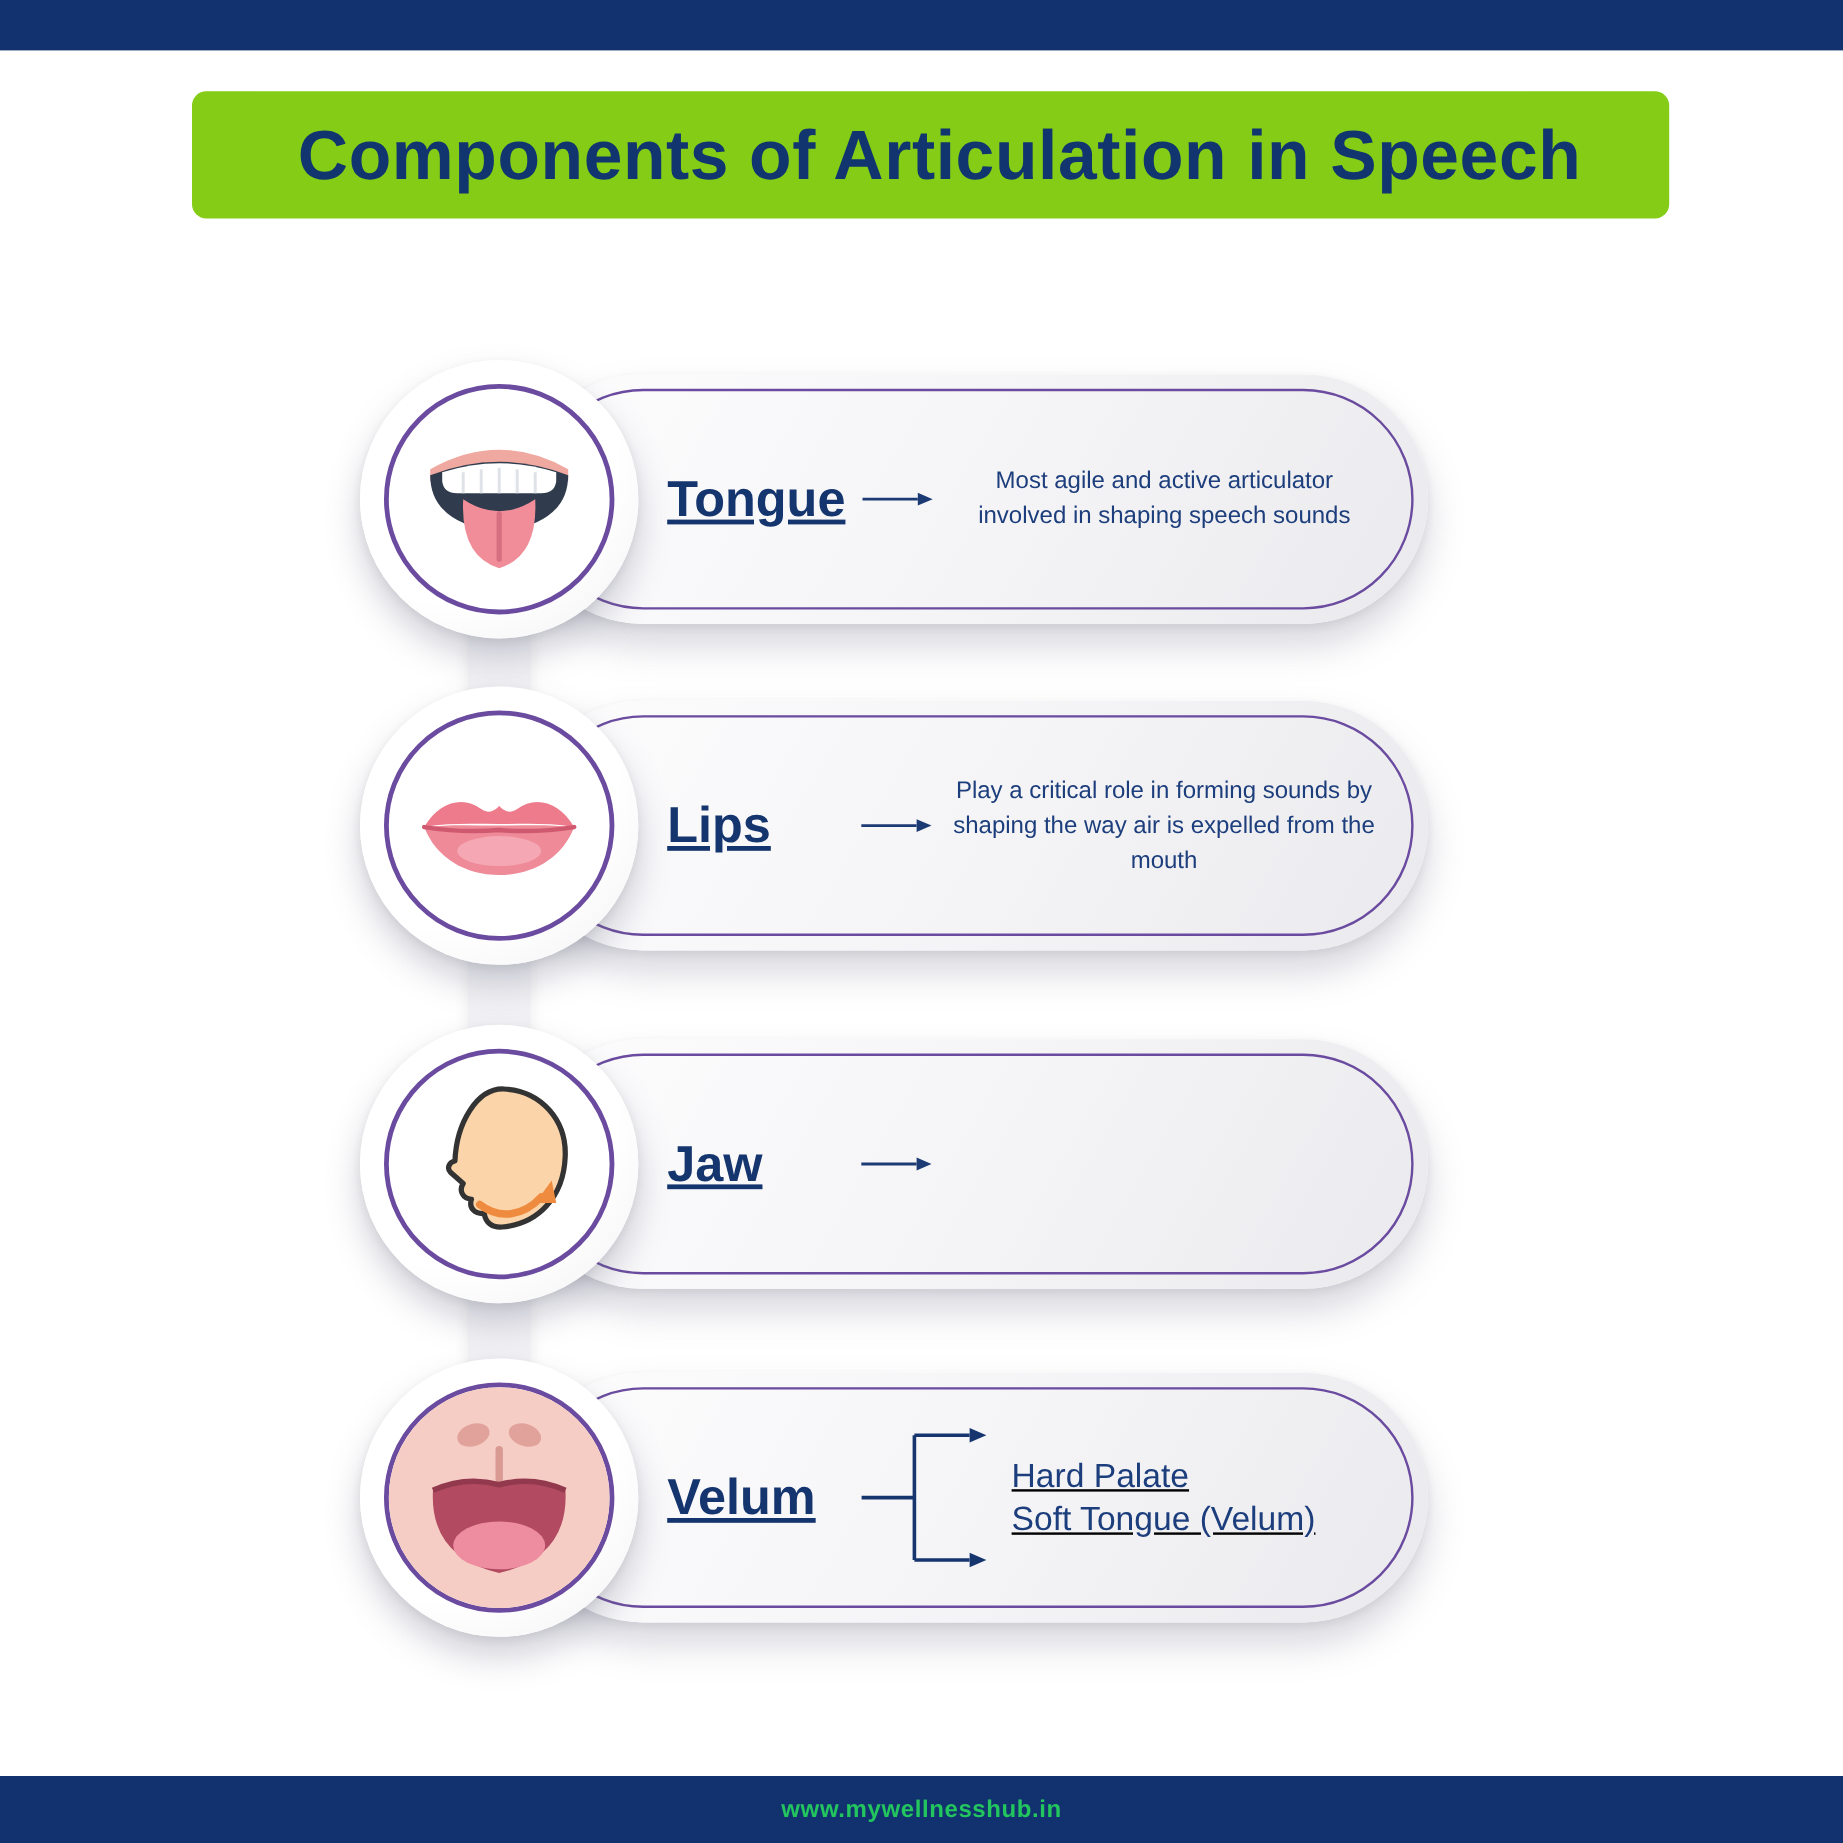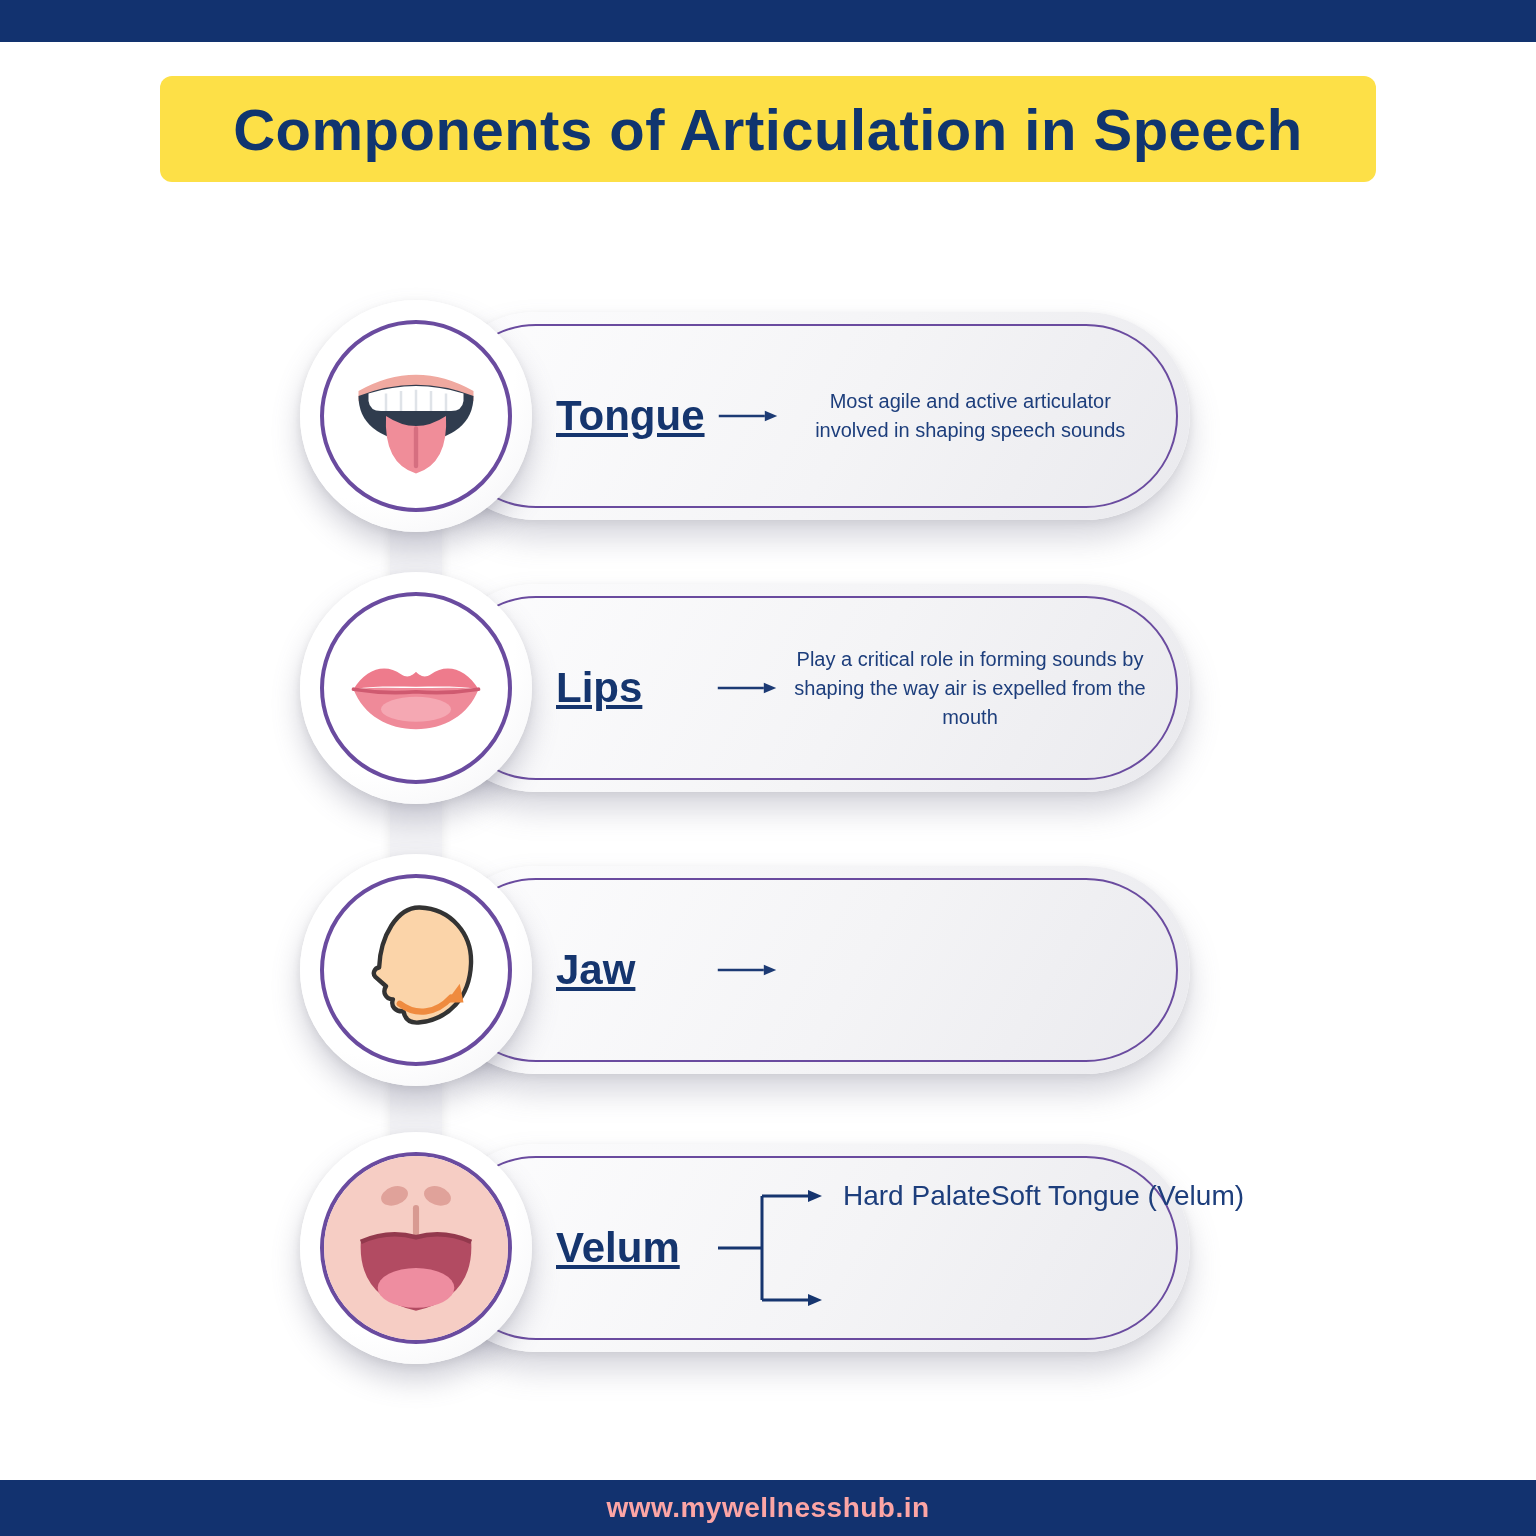--- a/index.html
+++ b/index.html
@@ -8,26 +8,26 @@
     font-family:"Liberation Sans", sans-serif;overflow:hidden;
   }
   .top-bar{
     position:absolute;top:0;left:0;width:100%;height:42px;background:#12326f;
   }
   .footer-bar{
     position:absolute;bottom:0;left:0;width:100%;height:56px;background:#12326f;
     display:flex;align-items:center;justify-content:center;
   }
   .footer-url{
-    color:#fca5a5;font-size:28px;font-weight:bold;letter-spacing:0.5px;
+    color:#22c55e;font-size:20px;font-weight:bold;letter-spacing:0.5px;
   }
   .title-banner{
     position:absolute;left:160px;top:76px;width:1216px;height:106px;
-    background:#fde047;border-radius:12px;
-    display:flex;align-items:center;justify-content:center;
+    background:#84cc16;border-radius:12px;
+    display:flex;align-items:center;justify-content:center;padding-left:15px;
   }
   .page-title{
     font-size:58px;font-weight:800;color:#10356f;letter-spacing:0.5px;
   }
   .connector{
     position:absolute;left:390px;top:416px;width:52px;height:832px;
     background:#f2f2f5;border-radius:26px;
     box-shadow:0 0 12px rgba(0,0,0,0.08);z-index:1;
   }
   .row{
@@ -64,21 +64,21 @@
   }
   .badge-ring{
     position:absolute;inset:20px;border-radius:50%;border:4px solid #6a4b9f;
     background:#ffffff;display:flex;align-items:center;justify-content:center;
     overflow:hidden;
   }
   .badge-ring svg{width:150px;height:150px;}
   .badge-ring svg.fill-ring{width:100%;height:100%;}
   .bracket{flex:0 0 auto;width:115px;height:140px;}
   .branches{
-    height:140px;display:flex;flex-direction:row;justify-content:center;
+    height:140px;display:flex;flex-direction:column;justify-content:center;text-decoration:underline;
   }
   .branch-label{
     font-size:28px;color:#1d3e7c;font-weight:500;line-height:36px;white-space:nowrap;
   }
 </style>
 </head>
 <body>
 
 <div class="top-bar"></div>
 

